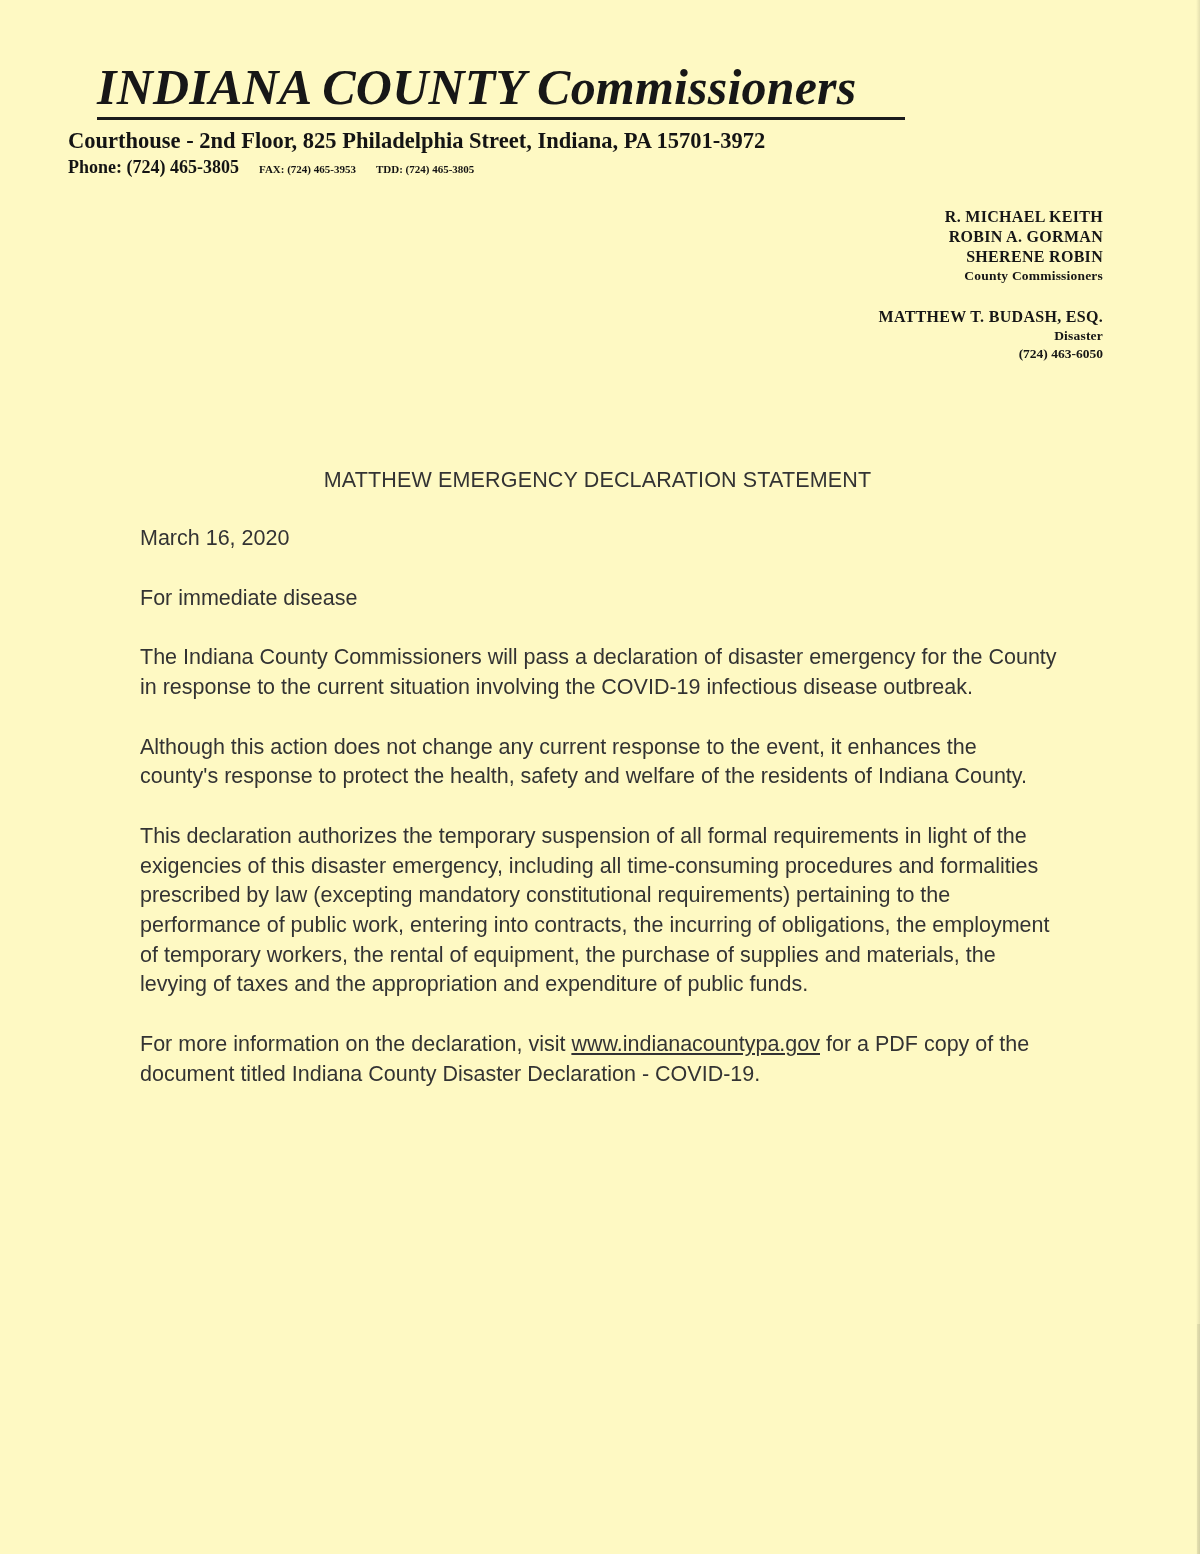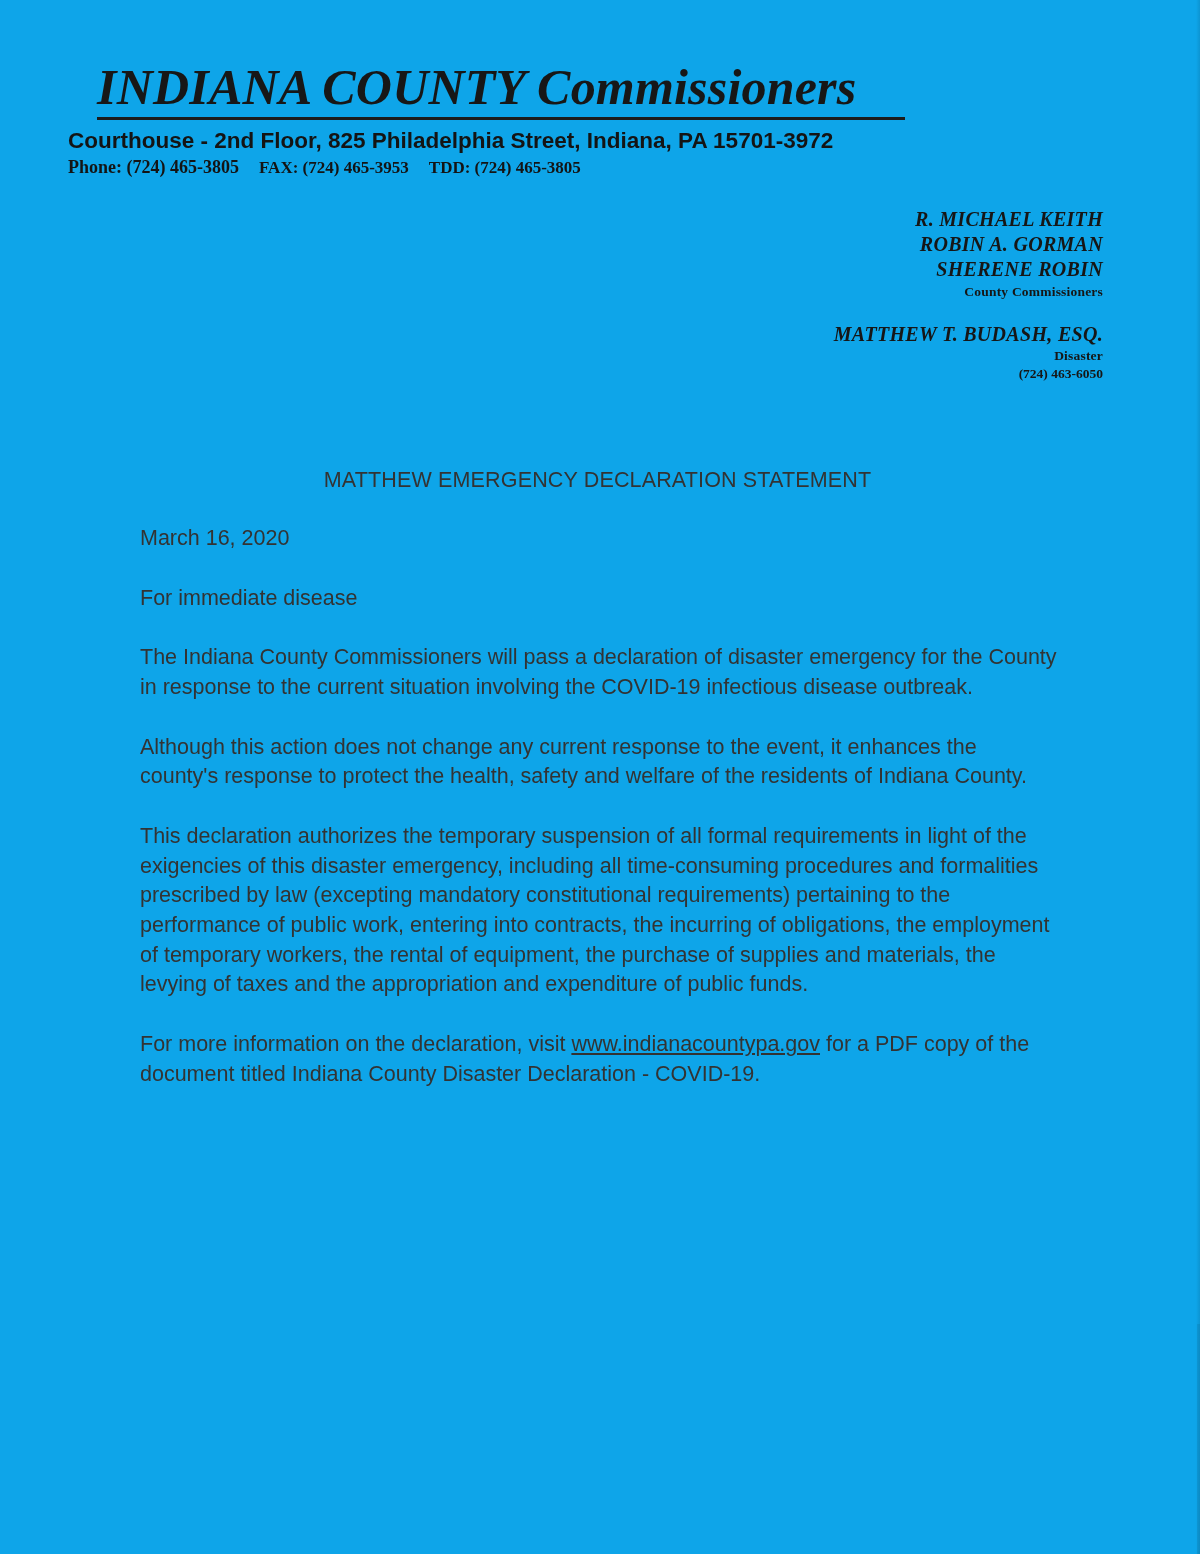--- a/index.html
+++ b/index.html
@@ -13,21 +13,21 @@
     position: relative;
     font-family: "Liberation Sans", sans-serif;
     color: #1a1a1a;
     overflow: hidden;
   }
 
   
   .page {
     position: absolute;
     inset: 0;
-    background: #0ea5e9;
+    background: #fef9c3;
   }
   .scan-edge-right {
     position: absolute;
     top: 0;
     right: 0;
     width: 4px;
     height: 1554px;
     background: linear-gradient(to right, rgba(0,0,0,0.0), rgba(0,0,0,0.10));
   }
   .scan-edge-bottom-right {
@@ -65,58 +65,57 @@
     left: 97px;
     top: 117px;
     width: 808px;
     height: 3px;
     background: #1c1c1c;
   }
   .address-line {
     position: absolute;
     left: 68px;
     top: 128px;
-    font-family: Liberation Sans, sans-serif;
+    font-family: Liberation Serif, serif;
     font-weight: 700;
     font-size: 22.5px;
     line-height: 1.15;
     color: #141414;
     white-space: nowrap;
   }
   .contact-line {
     position: absolute;
     left: 68px;
     top: 157px;
     font-family: "Liberation Serif", serif;
     font-weight: 700;
     color: #141414;
     white-space: nowrap;
   }
   .contact-primary { font-size: 18px; margin-top: 20px; }
-  .contact-secondary { font-size: 17px; }
+  .contact-secondary { font-size: 11px; }
   .contact-gap { display: inline-block; width: 12px; }
 
   
   .officials {
     position: absolute;
     right: 97px;
     top: 207px;
     width: 420px;
     text-align: right;
     font-family: "Liberation Serif", serif;
     color: #161616;
   }
   .officials-group { margin-bottom: 22px; }
   .officials-group:last-child { margin-bottom: 0; }
   .official-name {
     font-weight: 700;
-    font-size: 20px;
+    font-size: 16px;
     line-height: 1.26;
     letter-spacing: 0.3px;
-    font-style: italic;
   }
   .official-role {
     font-weight: 700;
     font-size: 13.5px;
     line-height: 1.3;
     letter-spacing: 0.2px;
   }
   .official-phone {
     font-weight: 700;
     font-size: 13.5px;

